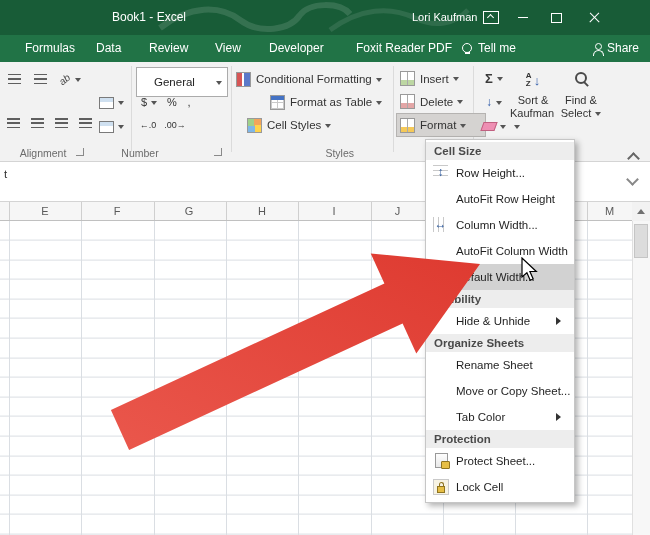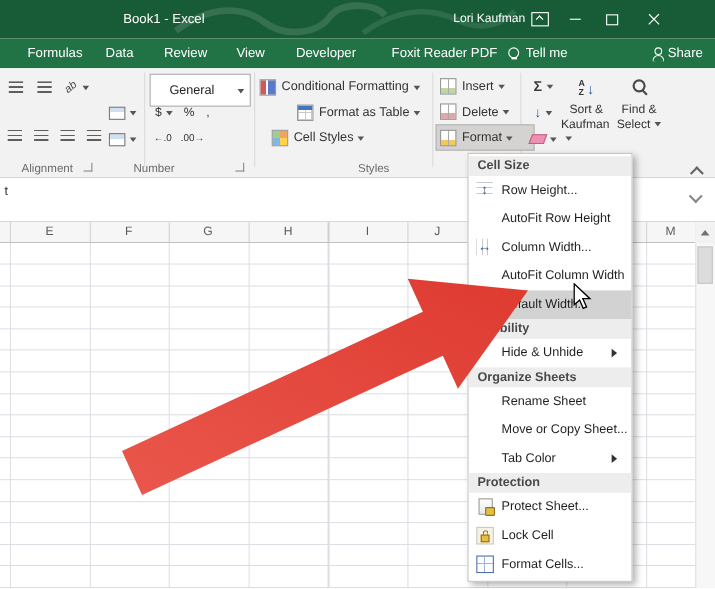--- a/index.html
+++ b/index.html
@@ -337,24 +337,20 @@
         </span>
       <span>Protect Sheet...</span>
     </div>
     <div class="m-i">
       <span class="m-ico ico-lock">
           <span class="sh"></span>
           <span class="lk"></span>
         </span>
       <span>Lock Cell</span>
     </div>
-    <div class="m-i">
-      <span class="m-ico ico-fcell"></span>
-      <span>Format Cells...</span>
-    </div>
   </div>
 
   <svg class="overlay" style="left:100px;top:238px;" width="395" height="218" viewBox="0 0 395 218">
     <defs>
       <linearGradient id="redg" x1="0" y1="1" x2="1" y2="0">
         <stop offset="0" stop-color="#EA574C"></stop>
         <stop offset="1" stop-color="#DE3A30"></stop>
       </linearGradient>
     </defs>
     <polygon points="380,26 316.3,115.4 302.6,85.4 29.1,212 10.9,172 284.4,45.4 270.7,15.4" fill="url(#redg)"></polygon>

